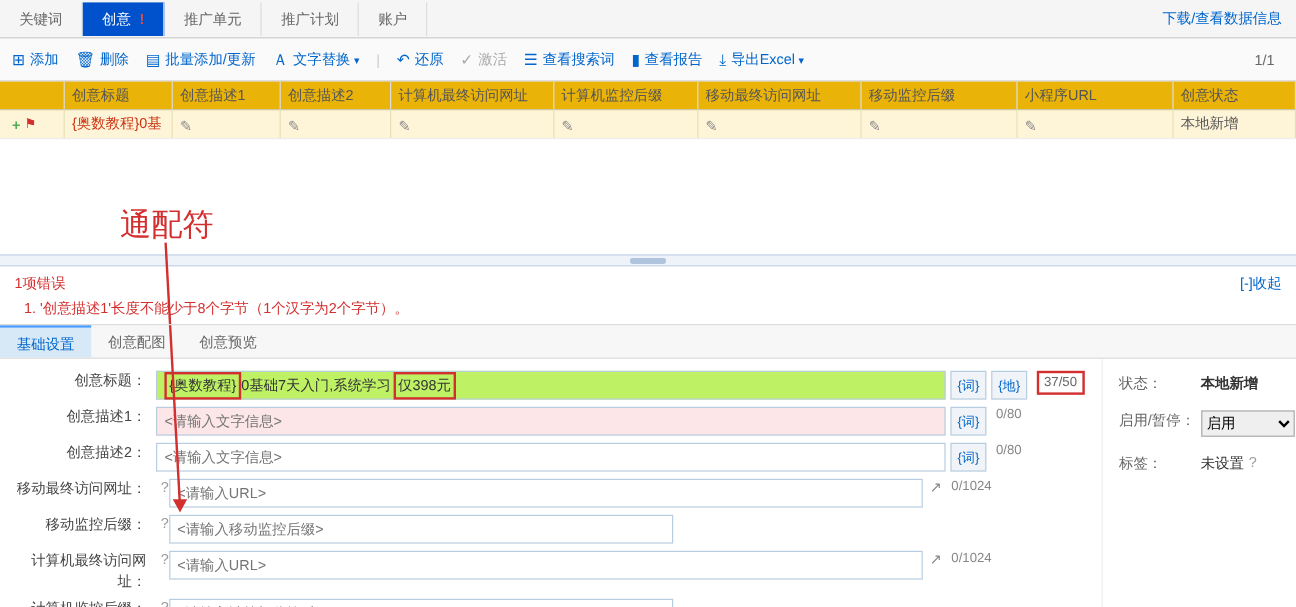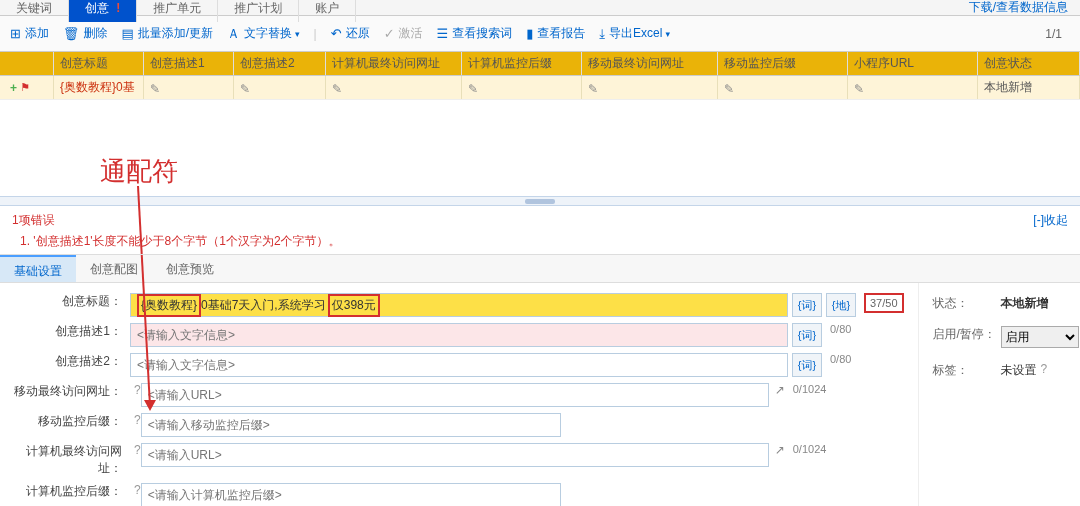--- a/index.html
+++ b/index.html
@@ -1,18 +1,18 @@
 <!DOCTYPE html>
 <html><head>
   <meta charset="utf-8">
   <style>
     * { margin: 0; padding: 0; box-sizing: border-box; }
     body { font-family: "Microsoft YaHei", Arial, sans-serif; font-size: 12px; color: #333; background: #fff; }
     
-    .tabs-row { display: flex; align-items: center; border-bottom: 1px solid #ccc; height: 16px; background: #f5f5f5; position: relative; }
+    .tabs-row { display: flex; align-items: center; border-bottom: 1px solid #ccc; height: 32px; background: #f5f5f5; position: relative; }
     .tab { padding: 0 16px; height: 28px; line-height: 28px; cursor: pointer; color: #666; border-right: 1px solid #ddd; }
     .tab.active { background: #0052cc; color: #fff; }
     .tab .warn-icon { color: #e74c3c; margin-left: 4px; font-weight: bold; }
     .right-link { position: absolute; right: 12px; color: #0066cc; cursor: pointer; }
     
     .toolbar { display: flex; align-items: center; height: 36px; padding: 0 10px; border-bottom: 1px solid #ccc; background: #fafafa; }
     .tbtn { display: inline-flex; align-items: center; margin-right: 14px; color: #0066cc; cursor: pointer; }
     .tbtn.disabled { color: #aaa; cursor: default; }
     .tbtn .ticon { margin-right: 4px; font-size: 13px; }
     .tbtn .drop { margin-left: 3px; font-size: 9px; }
@@ -48,21 +48,21 @@
     .ftab { padding: 0 14px; line-height: 28px; cursor: pointer; color: #666; text-align: right; }
     .ftab.active { background: #d7e8f7; color: #0066cc; border-top: 2px solid #4a9eff; }
     
     .form-area { display: flex; }
     .form-left { flex: 1; padding: 10px 14px; }
     .form-right { width: 180px; padding: 12px 14px; border-left: 1px solid #eee; }
     
     .frow { display: flex; align-items: flex-start; margin-bottom: 6px; }
     .flabel { width: 116px; text-align: right; padding-right: 8px; color: #444; }
     .finput { height: 24px; border: 1px solid #b8cde0; padding: 0 6px; font-size: 12px; }
-    .finput.wide { width: 658px; background: #fde047; }
+    .finput.wide { width: 658px; background: #bef264; }
     .finput.pink { background: #fce6e8; }
     .finput.normal { background: #fff; }
     .finput.narrow { width: 420px; }
     .finput.wide2 { width: 628px; }
     .token-btn { width: 30px; height: 24px; margin-left: 4px; background: #f0f4f8; border: 1px solid #b8cde0; color: #0066cc; font-size: 11px; cursor: pointer; display: inline-flex; align-items: center; justify-content: center;}
     .counter { margin-left: 8px; color: #888; font-size: 11px; }
     .counter.boxed { border: 2px solid #d32f2f; padding: 2px 4px; color: #666;}
     .ext-icon { margin-left: 6px; color: #888; cursor: pointer; }
     .help { color: #999; margin-left: 4px; cursor: pointer;}
     

